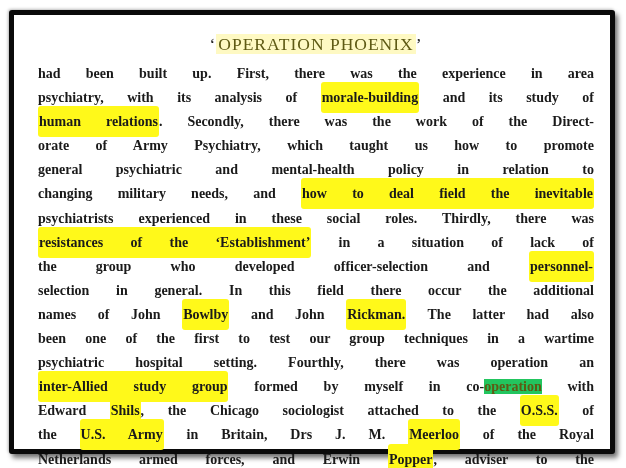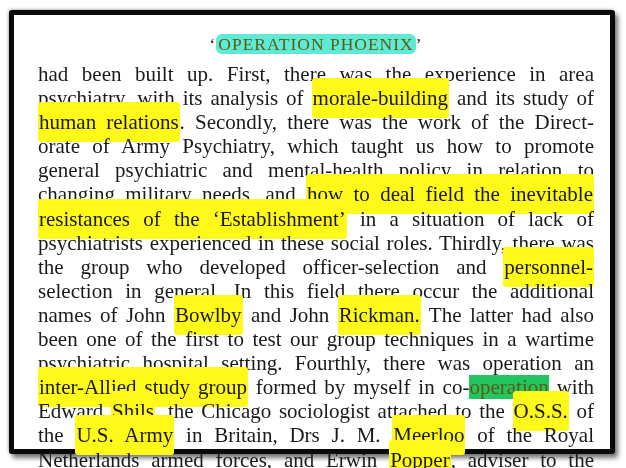--- a/index.html
+++ b/index.html
@@ -31,39 +31,39 @@
   }
   .title {
     text-align: center;
     margin-top: 18px;
     height: 24px;
     font-size: 17.5px;
     letter-spacing: 1px;
     line-height: 22px;
   }
   .title .hl-pale {
-    background: #5eead4;
+    background: #fef9c3;
     color: #5e5a14;
     padding: 0 2px;
-    border-radius: 6px;
   }
   .title .quote {
     color: #1a1a1a;
   }
   .body {
     margin-top: 5px;
   }
   .line {
     height: 24.1px;
     line-height: 24px;
-    font-size: 21px;
+    font-size: 14px;
     white-space: nowrap;
     text-align: justify;
     text-align-last: justify;
     overflow: visible;
+    font-weight: bold;
   }
   .hl {
     background: #fff91a;
     border-radius: 3px;
     padding: 8px 1px;
     box-decoration-break: clone;
   }
   .hl-pale {
     background: #22c55e;
     color: #5e5a14;
@@ -77,22 +77,22 @@
     <div class="title">
       <span class="quote">‘</span><span class="hl-pale">OPERATION PHOENIX</span><span class="quote">’</span>
     </div>
     <div class="body" id="body">
         <div class="line"><span>had been built up. First, there was the experience in area</span></div>
         <div class="line"><span>psychiatry, with its analysis of </span><span class="hl">morale-building</span><span> and its study of</span></div>
         <div class="line"><span class="hl">human relations</span><span>. Secondly, there was the work of the Direct-</span></div>
         <div class="line"><span>orate of Army Psychiatry, which taught us how to promote</span></div>
         <div class="line"><span>general psychiatric and mental-health policy in relation to</span></div>
         <div class="line"><span>changing military needs, and </span><span class="hl">how to deal field the inevitable</span></div>
+        <div class="line"><span>psychiatrists experienced in these social roles. Thirdly, there was</span></div>
         <div class="line"><span class="hl">resistances of the ‘Establishment’</span><span> in a situation of lack of</span></div>
-        <div class="line"><span>psychiatrists experienced in these social roles. Thirdly, there was</span></div>
         <div class="line"><span>the group who developed officer-selection and </span><span class="hl">personnel-</span></div>
         <div class="line"><span>selection in general. In this field there occur the additional</span></div>
         <div class="line"><span>names of John </span><span class="hl">Bowlby</span><span> and John </span><span class="hl">Rickman.</span><span> The latter had also</span></div>
         <div class="line"><span>been one of the first to test our group techniques in a wartime</span></div>
         <div class="line"><span>psychiatric hospital setting. Fourthly, there was operation an</span></div>
         <div class="line"><span class="hl">inter-Allied study group</span><span> formed by myself in co-</span><span class="hl-pale">operation</span><span> with</span></div>
         <div class="line"><span>Edward </span><span class="hl">Shils</span><span>, the Chicago sociologist attached to the </span><span class="hl">O.S.S.</span><span> of</span></div>
         <div class="line"><span>the </span><span class="hl">U.S. Army</span><span> in Britain, Drs J. M. </span><span class="hl">Meerloo</span><span> of the Royal</span></div>
         <div class="line"><span>Netherlands armed forces, and Erwin </span><span class="hl">Popper</span><span>, adviser to the</span></div>
       </div>

